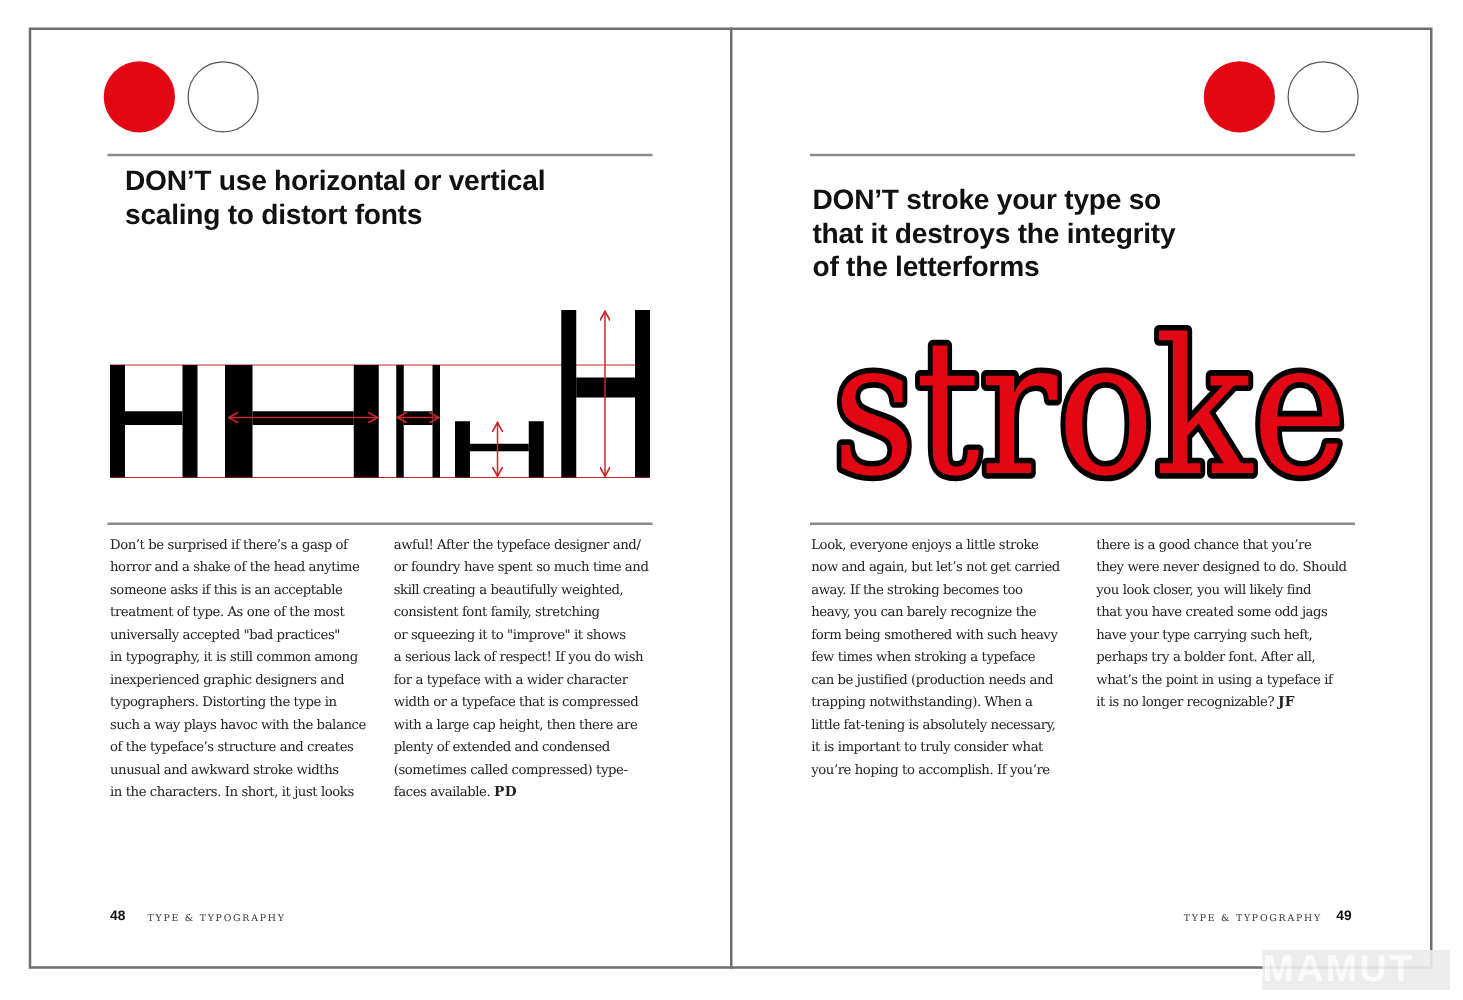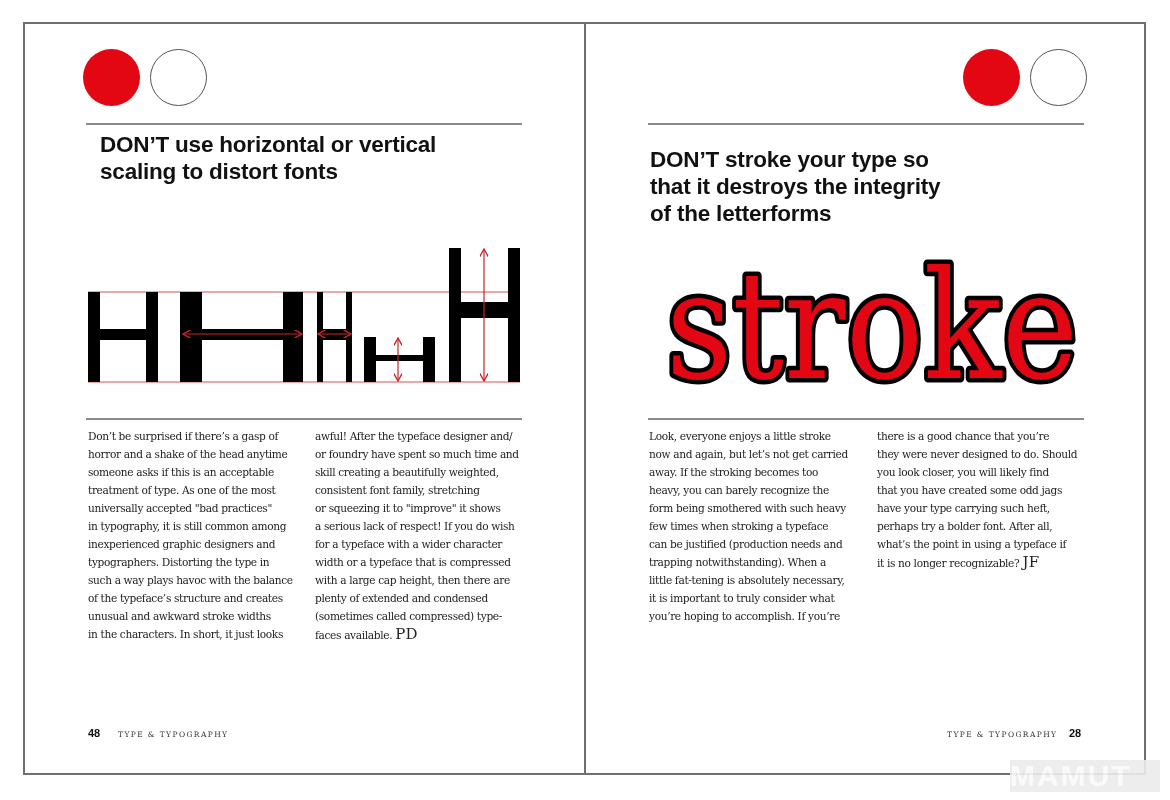--- a/index.html
+++ b/index.html
@@ -10,21 +10,21 @@
   .spine { position:absolute; left:584px; top:22px; width:2px; height:753px; background:#6f6f6f; }
   .circle { position:absolute; width:57px; height:57px; border-radius:50%; box-sizing:border-box; }
   .circle.red { background:#e30613; }
   .circle.outline { border:1.3px solid #555; background:#fff; }
   .rule { position:absolute; height:1.5px; background:#8a8a8a; }
   .headline { position:absolute; font-family:"Liberation Sans", sans-serif; font-weight:700;
               font-size:22.5px; line-height:27px; color:#111; letter-spacing:-0.2px; margin:0; }
   .col { position:absolute; width:218px; font-family:"DejaVu Serif", serif; font-size:10.6px;
          line-height:18px; color:#222; letter-spacing:-0.35px; }
   .col .line { display:block; white-space:nowrap; }
-  .sig { font-weight:400; font-size:15px; letter-spacing:0.3px; }
+  .sig { font-weight:700; font-size:11px; letter-spacing:0.3px; }
   .folio-num { position:absolute; font-family:"Liberation Sans", sans-serif; font-weight:700;
                font-size:11px; color:#111; }
   .folio-label { position:absolute; font-family:"DejaVu Serif", serif; font-size:7.5px;
                  letter-spacing:1.4px; color:#333; }
   .hdiagram { position:absolute; left:0; top:0; }
   .stroke-word { position:absolute; left:657px; top:236px; width:430px; height:160px; }
   .watermark { position:absolute; left:1010px; top:760px; width:150px; height:32px;
                background:#ececec; color:#fafafa; font-family:"Liberation Sans", sans-serif;
                font-weight:700; font-size:30px; letter-spacing:2px; line-height:32px;
                text-align:left; opacity:0.9; }
@@ -160,16 +160,16 @@
     <span class="line">they were never designed to do. Should</span>
     <span class="line">you look closer, you will likely find</span>
     <span class="line">that you have created some odd jags</span>
     <span class="line">have your type carrying such heft,</span>
     <span class="line">perhaps try a bolder font. After all,</span>
     <span class="line">what’s the point in using a typeface if</span>
     <span class="line"><span>it is no longer recognizable?</span> <span class="sig">JF</span></span>
   </div>
 
   <div class="folio-label" style="left:947px;top:730px;">TYPE &amp; TYPOGRAPHY</div>
-  <div class="folio-num" style="left:1069px;top:727px;">28</div>
+  <div class="folio-num" style="left:1069px;top:727px;">49</div>
 </div>
 
 <div class="watermark">MAMUT</div>
 
 </body></html>

